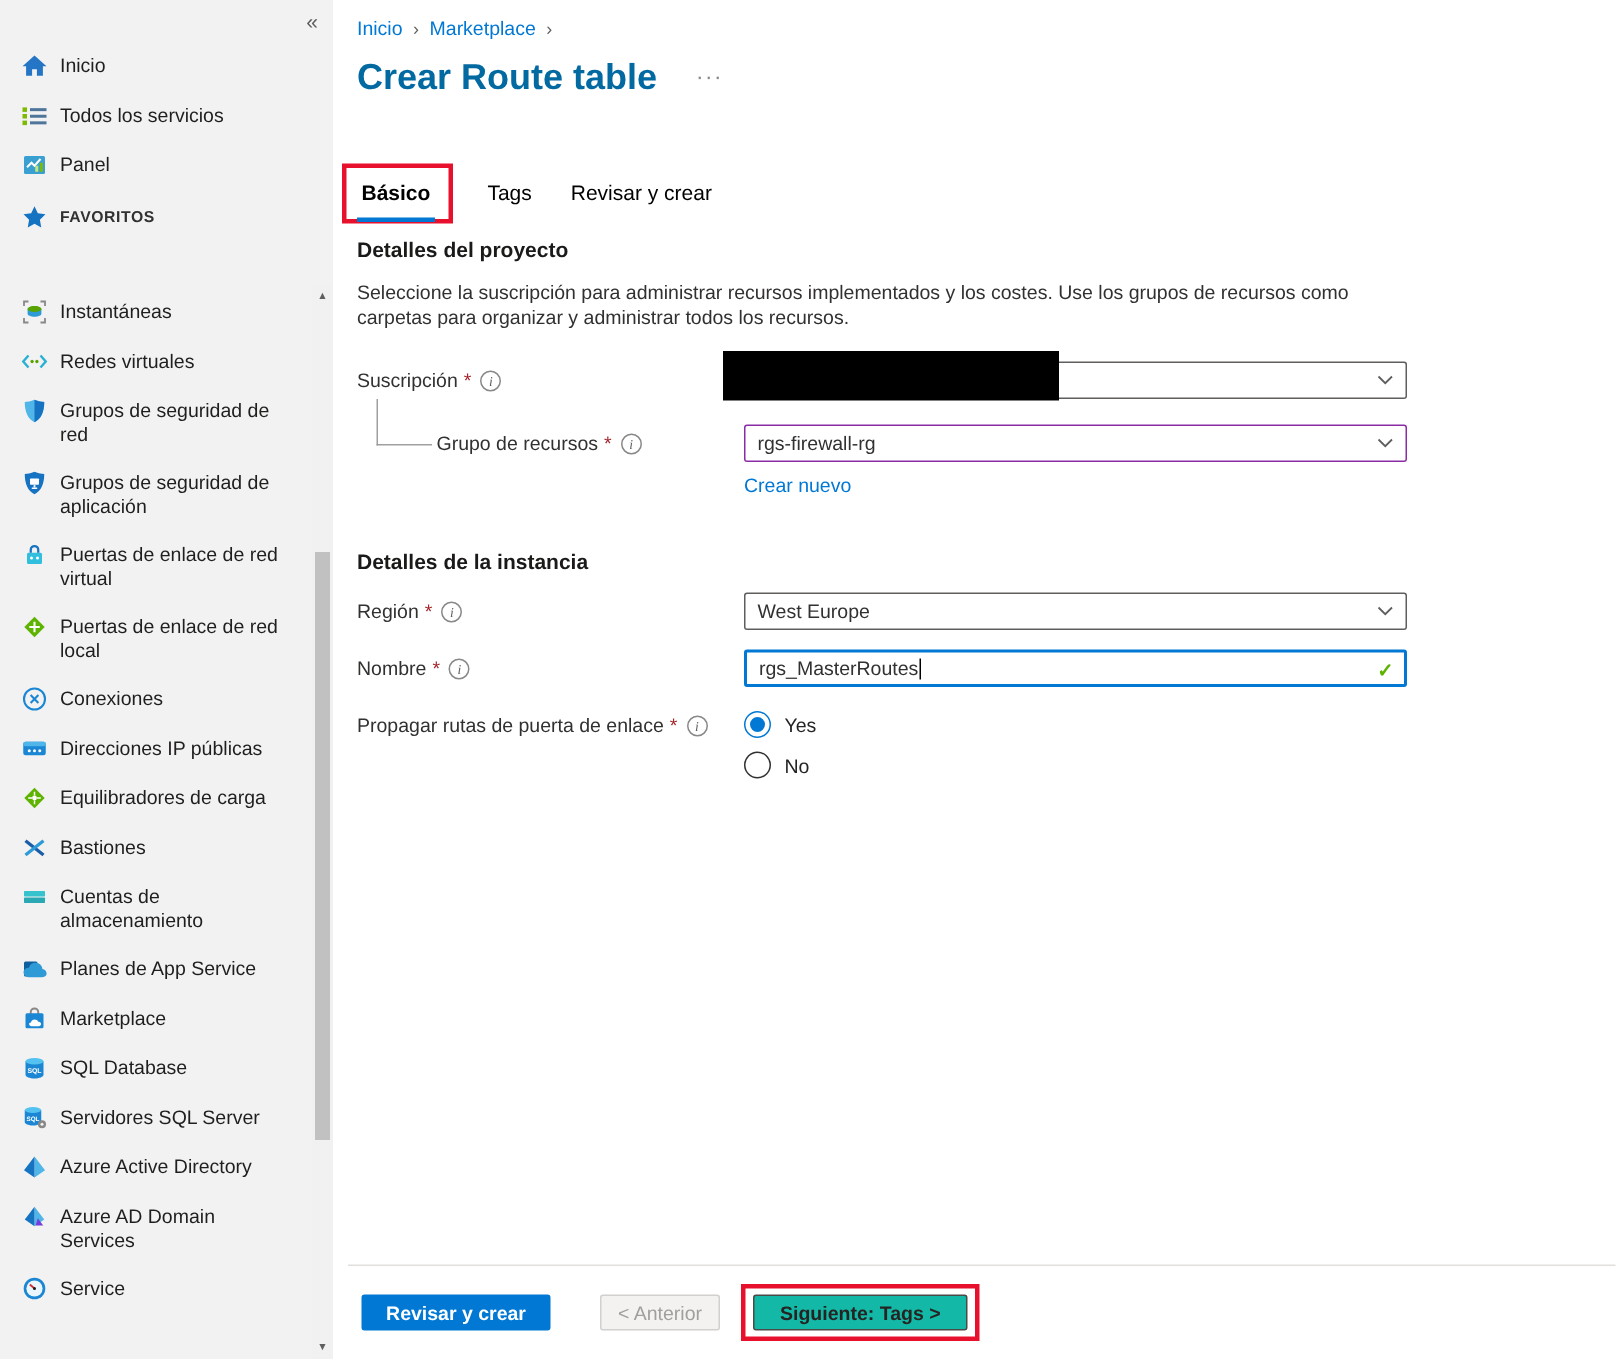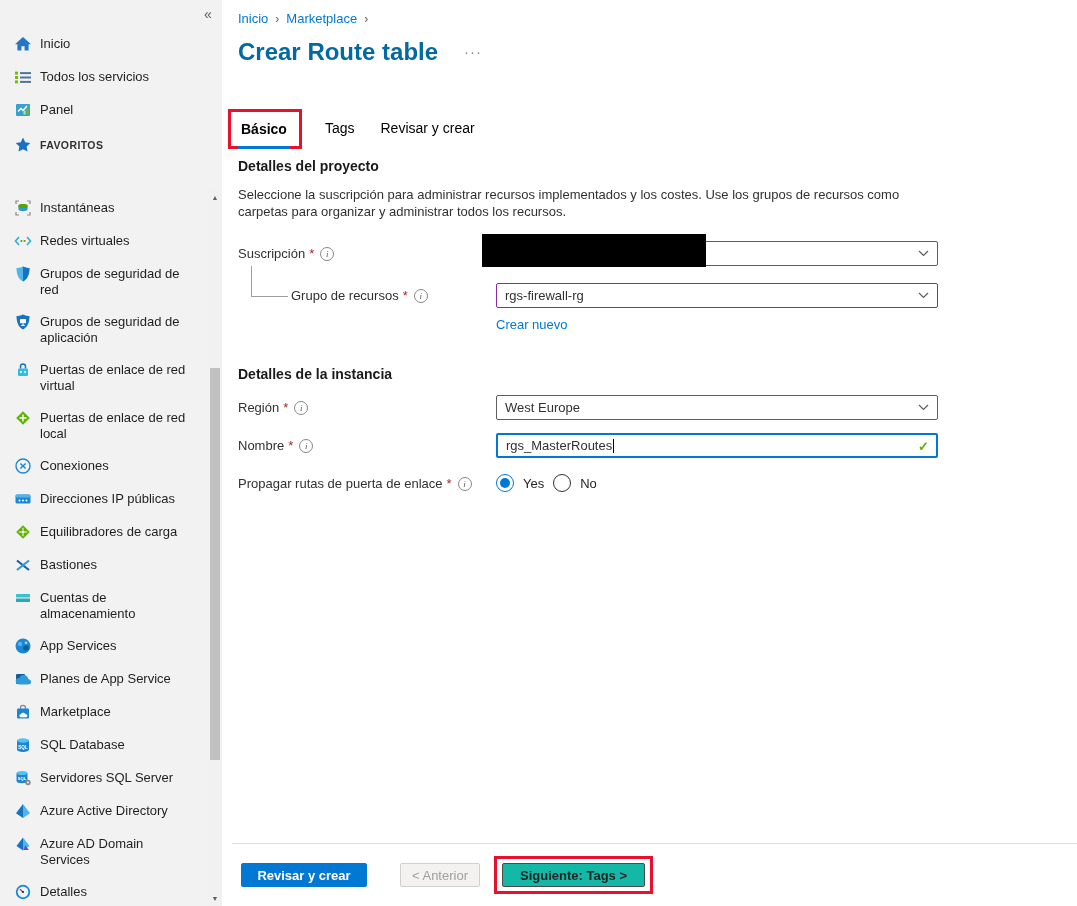--- a/index.html
+++ b/index.html
@@ -59,21 +59,21 @@
   .redaction { position:absolute; left:-14px; top:-7px; width:224px; height:33px; background:#000; z-index:2; }
   .connector { position:absolute; left:13px; top:-17px; width:37px; height:31px;
     border-left:1px solid #a19f9d; border-bottom:1px solid #a19f9d; }
   .indent { padding-left:53px; }
   .link { font-size:13px; color:#0078d4; text-decoration:none; cursor:pointer; display:inline-block; }
   .textfield { height:25px; border:2px solid #0078d4; border-radius:2px; background:#fff;
     display:flex; align-items:center; padding:0 26px 0 8px; font-size:13px; color:#323130; }
   .caret { display:inline-block; width:1px; height:14px; background:#000; margin-left:1px; }
   .valid-check { position:absolute; right:9px; top:6px; color:#5db300; font-size:13px; font-weight:bold; }
 
-  .radio-group { display:flex; gap:9px; padding-top:1px; }
+  .radio-group { display:flex; flex-direction:column; gap:9px; padding-top:1px; }
   .radio-row { display:flex; align-items:center; gap:9px; cursor:pointer; }
   .radio { width:18px; height:18px; border-radius:50%; flex:none; position:relative; background:#fff; }
   .radio.checked { border:1px solid #0078d4; }
   .radio.checked::after { content:""; position:absolute; left:3px; top:3px; width:10px; height:10px;
     border-radius:50%; background:#0078d4; }
   .radio.un { border:1px solid #323130; }
   .radio-label { font-size:13px; color:#252423; }
 
   .m-suscripcion { margin-top:21px; }
   .m-grupo { margin-top:17px; }
@@ -259,31 +259,20 @@
           <svg viewBox="0 0 18 18">
             <rect x="2" y="5" width="14" height="3.6" rx="0.5" fill="#36c3cd"></rect>
             <rect x="2" y="9.4" width="14" height="3.6" rx="0.5" fill="#2aa9b4"></rect>
           </svg>
         </span>
       <span class="s-label">Cuentas de almacenamiento</span>
     </div>
     <div class="s-item">
       <span class="icon">
           <svg viewBox="0 0 18 18">
-            <circle cx="9" cy="9" r="7.5" fill="#1b87d4"></circle>
-            <circle cx="6" cy="7" r="2.2" fill="#50b5e8"></circle>
-            <circle cx="12" cy="11" r="2.8" fill="#0f5f9f"></circle>
-            <circle cx="12" cy="5.8" r="1.4" fill="#9cd6f2"></circle>
-          </svg>
-        </span>
-      <span class="s-label">App Services</span>
-    </div>
-    <div class="s-item">
-      <span class="icon">
-          <svg viewBox="0 0 18 18">
             <rect x="2" y="4" width="9" height="10" rx="1" fill="#0f5f9f"></rect>
             <path d="M6 14.5c-2.6 0-4.3-1.5-4.3-3.4 0-1.7 1.6-3 3.6-3 .5-1.9 2.2-3.2 4.3-3.2 2.5 0 4.5 1.8 4.7 4.1 1.6.3 2.8 1.5 2.8 3 0 1.7-1.5 2.5-3.4 2.5z" fill="#2e9bd6"></path>
           </svg>
         </span>
       <span class="s-label">Planes de App Service</span>
     </div>
     <div class="s-item">
       <span class="icon">
           <svg viewBox="0 0 18 18">
             <path d="M6.5 7.5V4.8a2.5 2.5 0 0 1 5 0v2.7" fill="none" stroke="#8a8886" stroke-width="1.3"></path>
@@ -336,21 +325,21 @@
     </div>
     <div class="s-item">
       <span class="icon">
           <svg viewBox="0 0 18 18">
             <circle cx="9" cy="9" r="7.2" fill="#1b87d4"></circle>
             <circle cx="9" cy="9" r="5.4" fill="#eaf6fd"></circle>
             <path d="M9 9 L5.9 6.3" stroke="#d13438" stroke-width="1.3"></path>
             <circle cx="9" cy="9" r="1" fill="#1b1a19"></circle>
           </svg>
         </span>
-      <span class="s-label">Detalles</span>
+      <span class="s-label">Service</span>
     </div>
   </div>
 
   <div class="scroll-rail">
     <div class="rail-arrow up">▲</div>
     <div class="rail-thumb"></div>
     <div class="rail-arrow down">▼</div>
   </div>
 </div>
 

